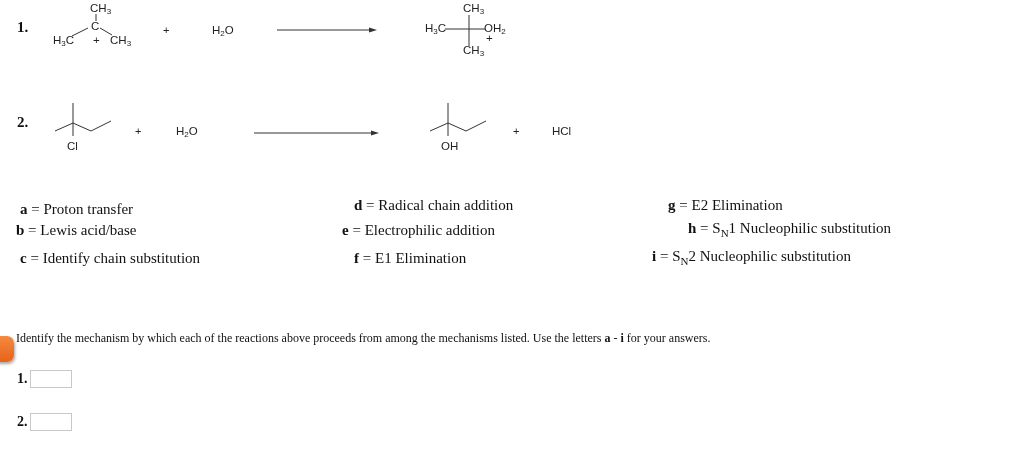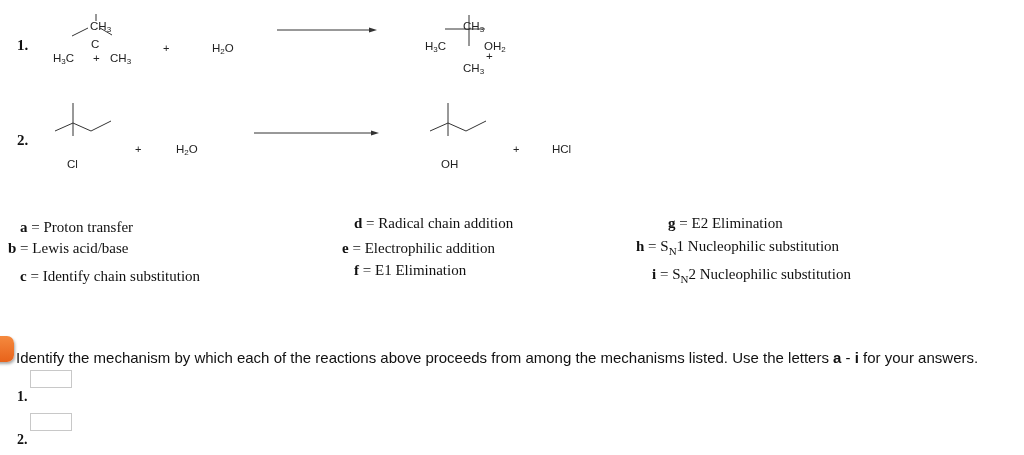--- a/index.html
+++ b/index.html
@@ -1,26 +1,26 @@
 <!DOCTYPE html>
 <html><head>
   <meta charset="utf-8">
   <style>
     html, body { margin: 0; padding: 0; background: #ffffff; }
     body { width: 1024px; height: 455px; position: relative; overflow: hidden; color: #111; font-family: "Liberation Serif", serif; }
-    .abs { position: absolute; margin-top: 18px; }
+    .abs { position: absolute; }
     .rxn-num { font-family: "Liberation Serif", serif; font-weight: bold; font-size: 15px; }
     .chem { font-family: "Liberation Sans", sans-serif; font-size: 11.5px; color: #222; }
     .chem sub { font-size: 8px; vertical-align: -2px; }
     .plus { font-family: "Liberation Sans", sans-serif; font-size: 11px; color: #222; }
     svg { position: absolute; overflow: visible; }
     .mech { font-family: "Liberation Serif", serif; font-size: 15px; white-space: nowrap; }
     .mech b { font-weight: bold; }
     .mech sub { font-size: 11px; vertical-align: -4px; }
-    .question { font-family: Liberation Sans, sans-serif; font-size: 15px; white-space: nowrap; }
+    .question { font-family: Liberation Serif, serif; font-size: 12px; white-space: nowrap; }
     .answer-label { font-family: "Liberation Serif", serif; font-weight: bold; font-size: 14px; }
     .answer-input { position: absolute; width: 42px; height: 18px; border: 1px solid #c8c8c8; background: #fff; padding: 0; margin: 0; box-sizing: border-box; font-family: "Liberation Serif", serif; font-size: 13px; }
     .flag { position: absolute; left: -6px; top: 336px; width: 20px; height: 26px; background: linear-gradient(#f58a3f, #e8621a); border-radius: 0 7px 7px 0; box-shadow: 1px 2px 3px rgba(0,0,0,0.35); }
   </style>
 </head>
 <body>
 
 <div class="abs rxn-num" style="left:17px; top:19px;">1.</div>
 
 <div>
@@ -90,29 +90,29 @@
     <line x1="20" y1="20" x2="20" y2="33" stroke="#333" stroke-width="1"></line>
   </svg>
   <div class="abs chem" style="left:441px; top:140px;">OH</div>
 </div>
 
 <div class="abs plus" style="left:513px; top:125px;">+</div>
 <div class="abs chem" style="left:552px; top:125px;">HCl</div>
 
 <div>
   <div class="abs mech" style="left:20px; top:201px;"><b>a</b><span> = </span><span>Proton transfer</span></div>
-  <div class="abs mech" style="left:8px; top:222px;"><b>b</b><span> = </span><span>Lewis acid/base</span></div>
+  <div class="abs mech" style="left:16px; top:222px;"><b>b</b><span> = </span><span>Lewis acid/base</span></div>
   <div class="abs mech" style="left:20px; top:250px;"><b>c</b><span> = </span><span>Identify chain substitution</span></div>
 
   <div class="abs mech" style="left:354px; top:197px;"><b>d</b><span> = </span><span>Radical chain addition</span></div>
   <div class="abs mech" style="left:342px; top:222px;"><b>e</b><span> = </span><span>Electrophilic addition</span></div>
-  <div class="abs mech" style="left:354px; top:244px;"><b>f</b><span> = </span><span>E1 Elimination</span></div>
+  <div class="abs mech" style="left:354px; top:250px;"><b>f</b><span> = </span><span>E1 Elimination</span></div>
 
   <div class="abs mech" style="left:668px; top:197px;"><b>g</b><span> = </span><span>E2 Elimination</span></div>
-  <div class="abs mech" style="left:636px; top:220px;"><b>h</b><span> = </span><span>S</span><sub>N</sub><span>1 Nucleophilic substitution</span></div>
+  <div class="abs mech" style="left:688px; top:220px;"><b>h</b><span> = </span><span>S</span><sub>N</sub><span>1 Nucleophilic substitution</span></div>
   <div class="abs mech" style="left:652px; top:248px;text-align:center;"><b>i</b><span> = </span><span>S</span><sub>N</sub><span>2 Nucleophilic substitution</span></div>
 </div>
 
 <div class="flag"></div>
 <div class="abs question" style="left:16px; top:331px;"><span>Identify the mechanism by which each of the reactions above proceeds from among the mechanisms listed. Use the letters </span><b>a</b><span> - </span><b>i</b><span> for your answers.</span></div>
 
 <div>
   <div class="abs answer-label" style="left:17px; top:371px;">1.</div>
   <input class="answer-input" type="text" style="left: 30px; top: 370px;" value="">
 </div>

